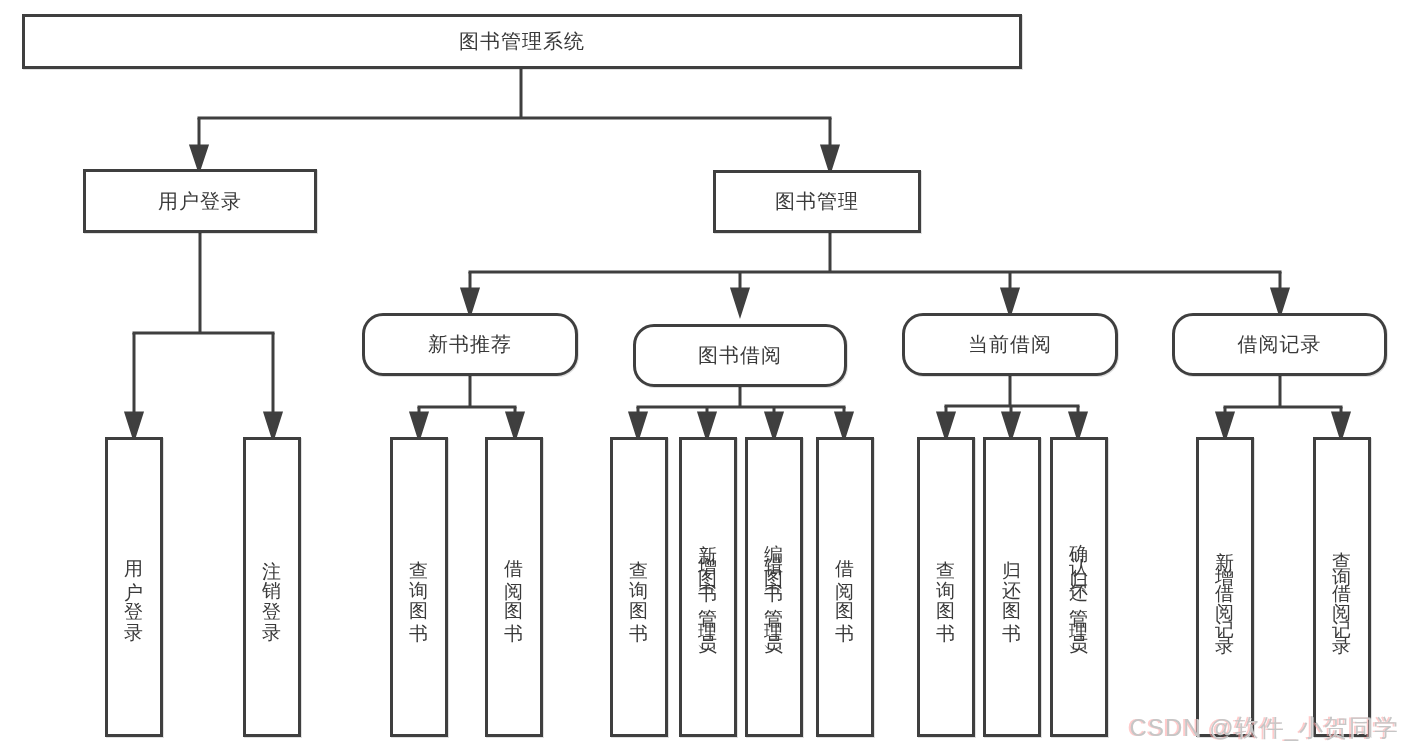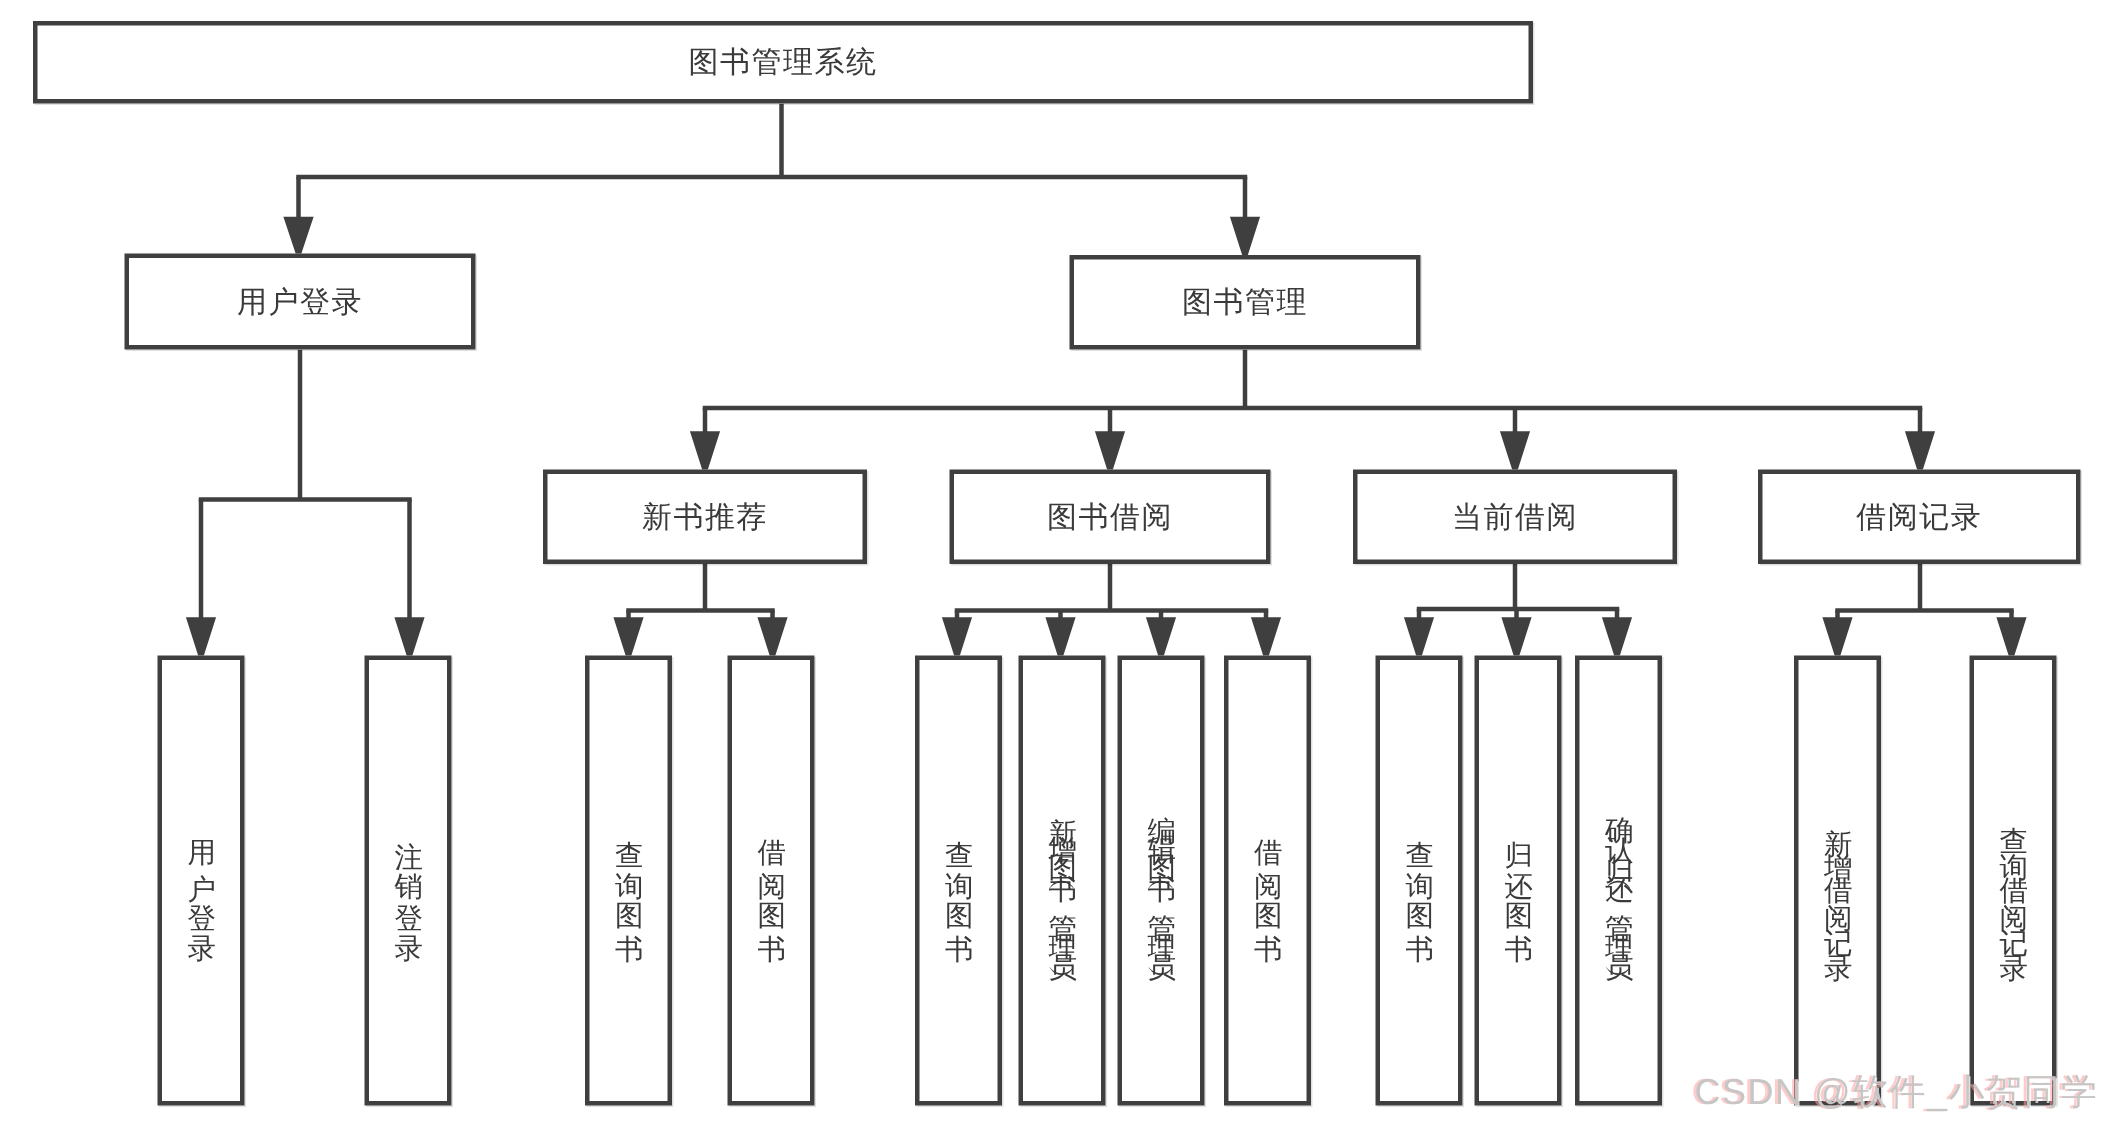--- a/index.html
+++ b/index.html
@@ -25,24 +25,24 @@
     display: flex;
     align-items: center;
     justify-content: center;
     color: #3a3a3a;
     z-index: 2;
     box-shadow: 1px 1px 0 rgba(0,0,0,0.12);
   }
   .h-node { font-size: 20px; letter-spacing: 1px; white-space: nowrap; }
   .root  { left: 22px;   top: 14px;  width: 1000px; height: 55px; text-align: center; }
   .n-userlogin { left: 83px;  top: 169px; width: 234px; height: 64px; }
-  .n-bookmgmt  { left: 713px; top: 170px; width: 234px; height: 63px; }
-  .l3 { top: 313px; height: 63px; }
+  .n-bookmgmt  { left: 713px; top: 170px; width: 208px; height: 63px; }
+  .l3 { top: 313px; height: 63px; border-radius: 21px; }
   .n-newbook   { left: 362px;  width: 216px; }
-  .n-borrow    { left: 633px;  width: 214px; }
+  .n-borrow    { left: 633px;  width: 214px; margin-top: 11px; }
   .n-current   { left: 902px;  width: 216px; }
   .n-record    { left: 1172px; width: 215px; }
   .leaf {
     top: 437px;
     width: 58px;
     height: 300px;
     font-size: 19px;
   }
   .leaf .label {
     writing-mode: vertical-rl;

